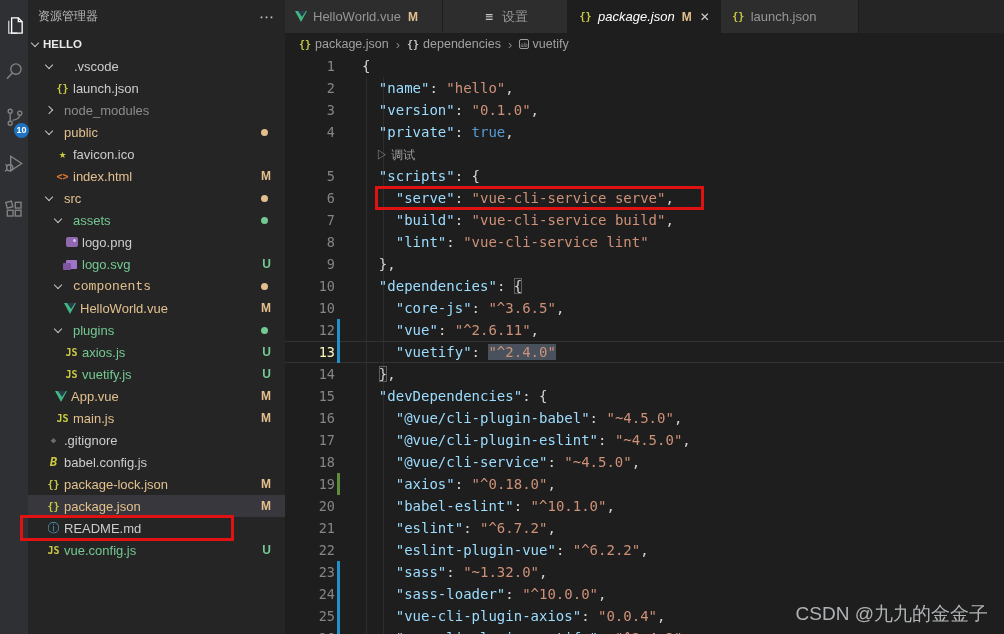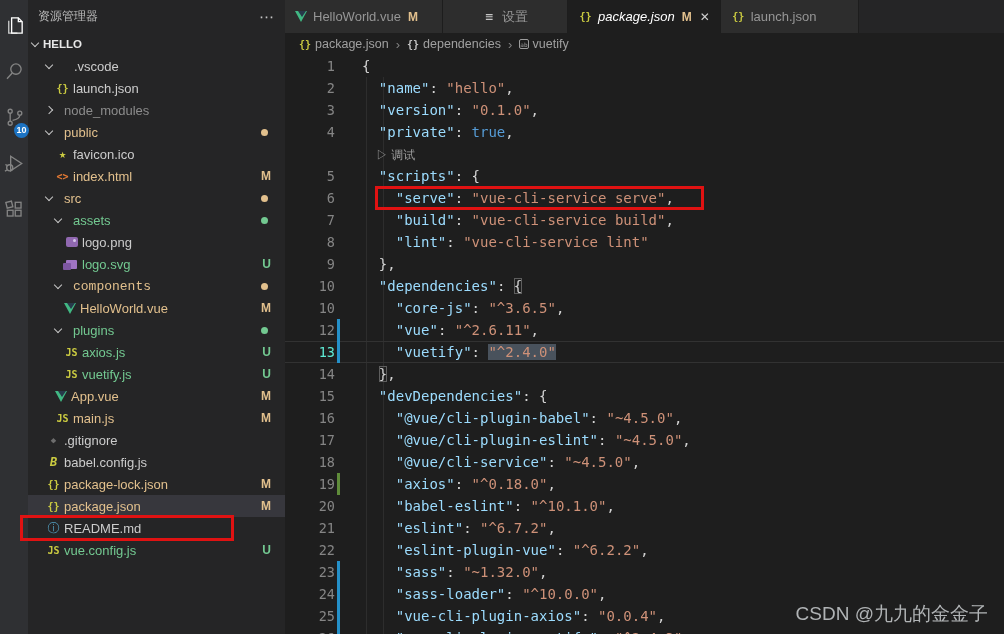--- a/index.html
+++ b/index.html
@@ -79,21 +79,21 @@
   .bc-sep{margin:0 7px;color:#818181;font-size:13px}
   .fi-sym{width:13px;height:10px;border:1px solid #9d9d9d;border-radius:2px;display:inline-flex;
     align-items:center;justify-content:center;font-size:6px;color:#9d9d9d;font-weight:normal}
 
   .code{position:relative;flex:1;overflow:hidden;
     font-family:"DejaVu Sans Mono","Liberation Mono",monospace;font-size:14px}
   .guide{position:absolute;top:22px;bottom:0;width:1px;background:#2d2d2d;z-index:0}
   .cline{position:relative;height:22px;line-height:22px;white-space:pre}
   .cline.cur{box-shadow:inset 0 1px 0 #323232, inset 0 -1px 0 #323232}
   .ln{position:absolute;left:0;top:0;width:50px;text-align:right;color:#858585;font-size:13.5px}
-  .cline.cur .ln{color:#5eead4}
+  .cline.cur .ln{color:#fef9c3}
   .gb{position:absolute;left:52px;top:0;bottom:0;width:3px}
   .gb.m{background:#2490c9}.gb.a{background:#5f8c3a}
   .lt{position:absolute;left:77px;top:0}
   .tp{color:var(--tk-p)}.tk{color:var(--tk-k)}.ts{color:var(--tk-s)}.tb{color:var(--tk-b)}
   .tsel{color:var(--tk-s);background:#49525c}
   .tbm{color:var(--tk-p);outline:1px solid #5e5e5e;outline-offset:-1px}
   .tlens{font-family:"Liberation Sans",sans-serif;font-size:12px;color:#9d9d9d}
   .lt.lensrow{left:91px}
   .redwrap{outline:3px solid var(--red);outline-offset:1px;padding-right:26px}
 

